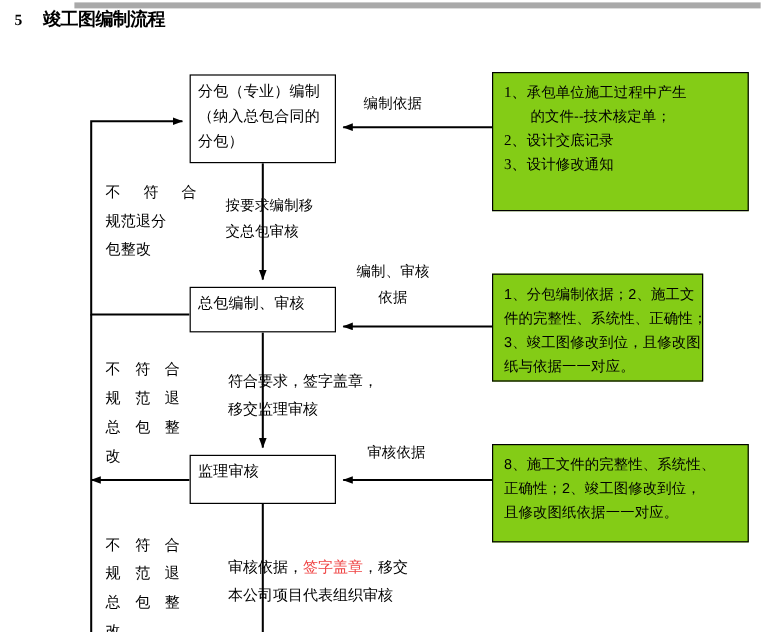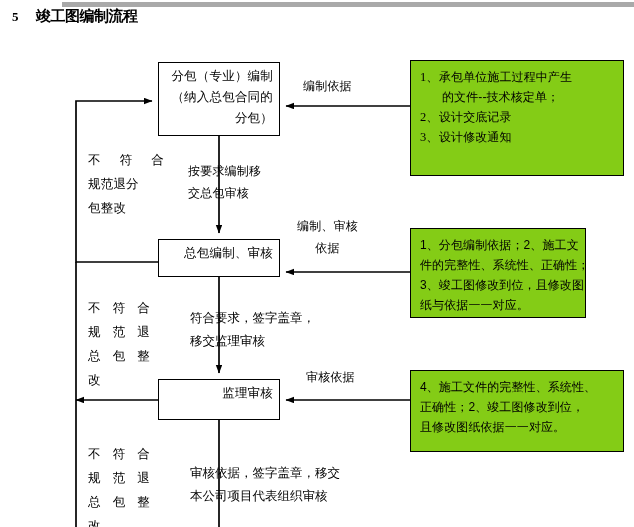--- a/index.html
+++ b/index.html
@@ -60,21 +60,21 @@
   }
 
   
   .pbox {
     position: absolute;
     border: 1.6px solid #000;
     background: #fff;
     box-sizing: border-box;
     font-size: 12.5px;
     line-height: 21px;
-    text-align: right;
+    text-align: left;
     padding: 3px 6px 0 6px;
     letter-spacing: 0.2px;
   }
   #box-sub   { left: 158px; top: 62px;  width: 122px; height: 74px; }
   #box-gen   { left: 158px; top: 239px; width: 122px; height: 38px; }
   #box-sup   { left: 158px; top: 379px; width: 122px; height: 41px; }
 
   
   .nbox {
     position: absolute;
@@ -118,21 +118,21 @@
 
   #lab-edit-basis   { left: 303px; top: 75px;  }
   #lab-submit       { left: 188px; top: 160px; }
   #lab-audit-basis  { left: 297px; top: 215px; text-align: center; }
   #lab-review-basis { left: 306px; top: 366px; }
 
   #rej1 { left: 88px;  top: 148px; width: 76px; }
   #rej2 { left: 88px;  top: 296px; width: 62px; }
   #rej3 { left: 88px;  top: 442px; width: 62px; }
 
-  .red { color: #000000; }
+  .red { color: #ef4444; }
   #lab-red1 {
     position: absolute;
     left: 190px; top: 307px;
     font-size: 12.5px;
     line-height: 23px;
     color: #000000;
     white-space: pre-line;
   }
   #lab-mixed {
     position: absolute;
@@ -192,21 +192,21 @@
   </div>
 
   <div class="nbox" id="note2">
     <div class="li">1、分包编制依据；2、施工文</div>
     <div class="li">件的完整性、系统性、正确性；</div>
     <div class="li">3、竣工图修改到位，且修改图</div>
     <div class="li">纸与依据一一对应。</div>
   </div>
 
   <div class="nbox" id="note3">
-    <div class="li">4、施工文件的完整性、系统性、</div>
+    <div class="li">8、施工文件的完整性、系统性、</div>
     <div class="li">正确性；2、竣工图修改到位，</div>
     <div class="li">且修改图纸依据一一对应。</div>
   </div>
 
   <div class="lbl" id="lab-edit-basis">编制依据</div>
   <div class="lbl" id="lab-submit">按要求编制移
 交总包审核</div>
   <div class="lbl" id="lab-audit-basis">编制、审核
 依据</div>
   <div class="lbl" id="lab-review-basis">审核依据</div>

